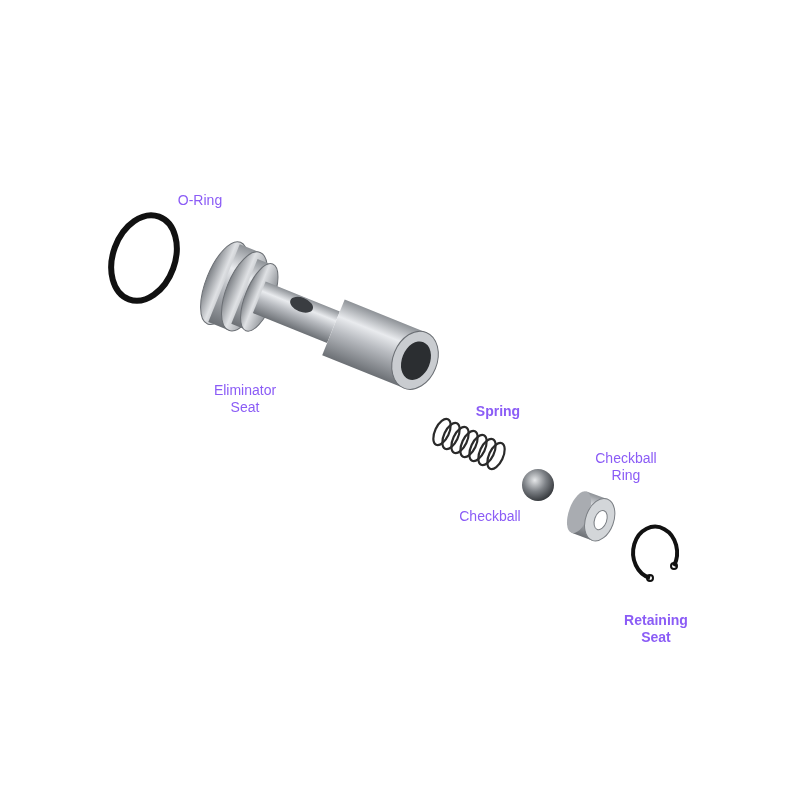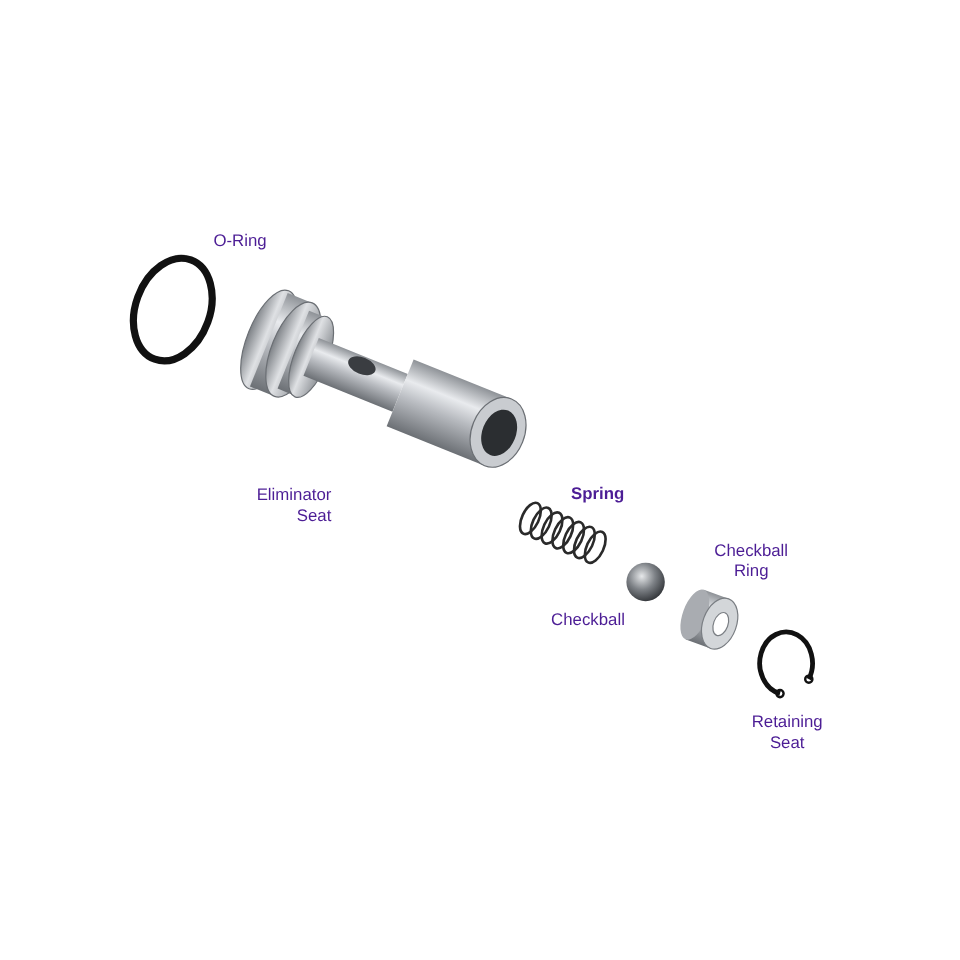--- a/index.html
+++ b/index.html
@@ -1,18 +1,18 @@
 <!DOCTYPE html>
 <html><head>
 <meta charset="utf-8">
 <style>
   html, body { margin: 0; padding: 0; background: #ffffff; }
   body { width: 800px; height: 800px; position: relative; overflow: hidden; font-family: "Liberation Sans", sans-serif; }
   #stage { position: absolute; left: 0; top: 0; width: 800px; height: 800px; }
-  .label { position: absolute; color: #4c1d95; font-size: 14px; text-align: center; line-height: 17px; white-space: nowrap; transform: translateX(-50%); }
+  .label { position: absolute; color: #8b5cf6; font-size: 14px; text-align: center; line-height: 17px; white-space: nowrap; transform: translateX(-50%); }
 </style>
 </head>
 <body>
 
 <svg id="stage" viewBox="0 0 800 800" xmlns="http://www.w3.org/2000/svg">
   <defs>
     <linearGradient id="metalV" x1="0" y1="0" x2="0" y2="1">
       <stop offset="0" stop-color="#8e9297"></stop>
       <stop offset="0.3" stop-color="#e9ebee"></stop>
       <stop offset="0.55" stop-color="#b9bcc1"></stop>
@@ -73,30 +73,30 @@
 
   <g>
     <path d="M 650 578 A 22 26 0 1 1 674 566" fill="none" stroke="#111" stroke-width="4"></path>
     <circle cx="650" cy="578" r="3" fill="none" stroke="#111" stroke-width="2"></circle>
     <circle cx="674" cy="566" r="3" fill="none" stroke="#111" stroke-width="2"></circle>
   </g>
 </svg>
 
 <div class="label" style="left:200px; top:192px;">O-Ring</div>
 
-<div class="label" style="left:245px; top:404px;text-align:right;">
+<div class="label" style="left:245px; top:382px;">
   <div>Eliminator</div>
   <div>Seat</div>
 </div>
 
 <div class="label" style="left:498px; top:403px;font-weight:bold;">Spring</div>
 
 <div class="label" style="left:490px; top:508px;">Checkball</div>
 
 <div class="label" style="left:626px; top:450px;">
   <div>Checkball</div>
   <div>Ring</div>
 </div>
 
-<div class="label" style="left:656px; top:593px;">
+<div class="label" style="left:656px; top:612px;font-weight:bold;">
   <div>Retaining</div>
   <div>Seat</div>
 </div>
 
 </body></html>

